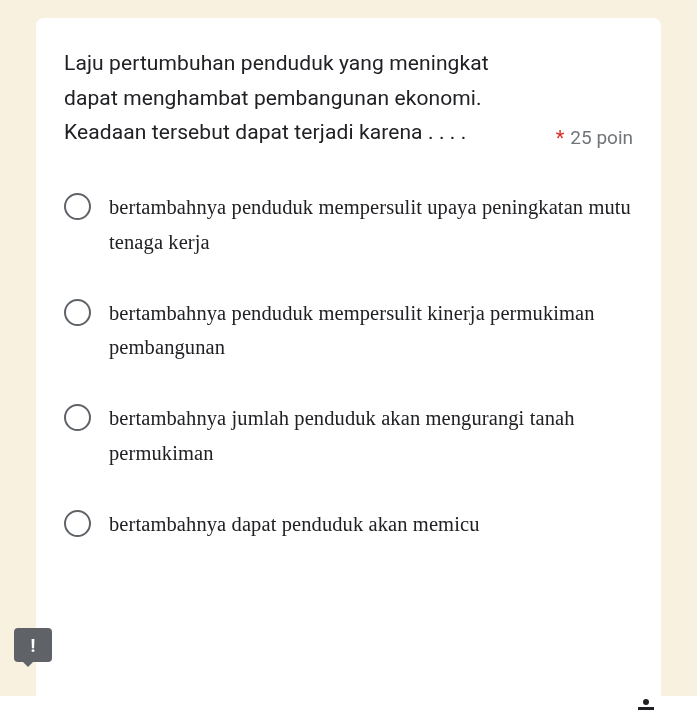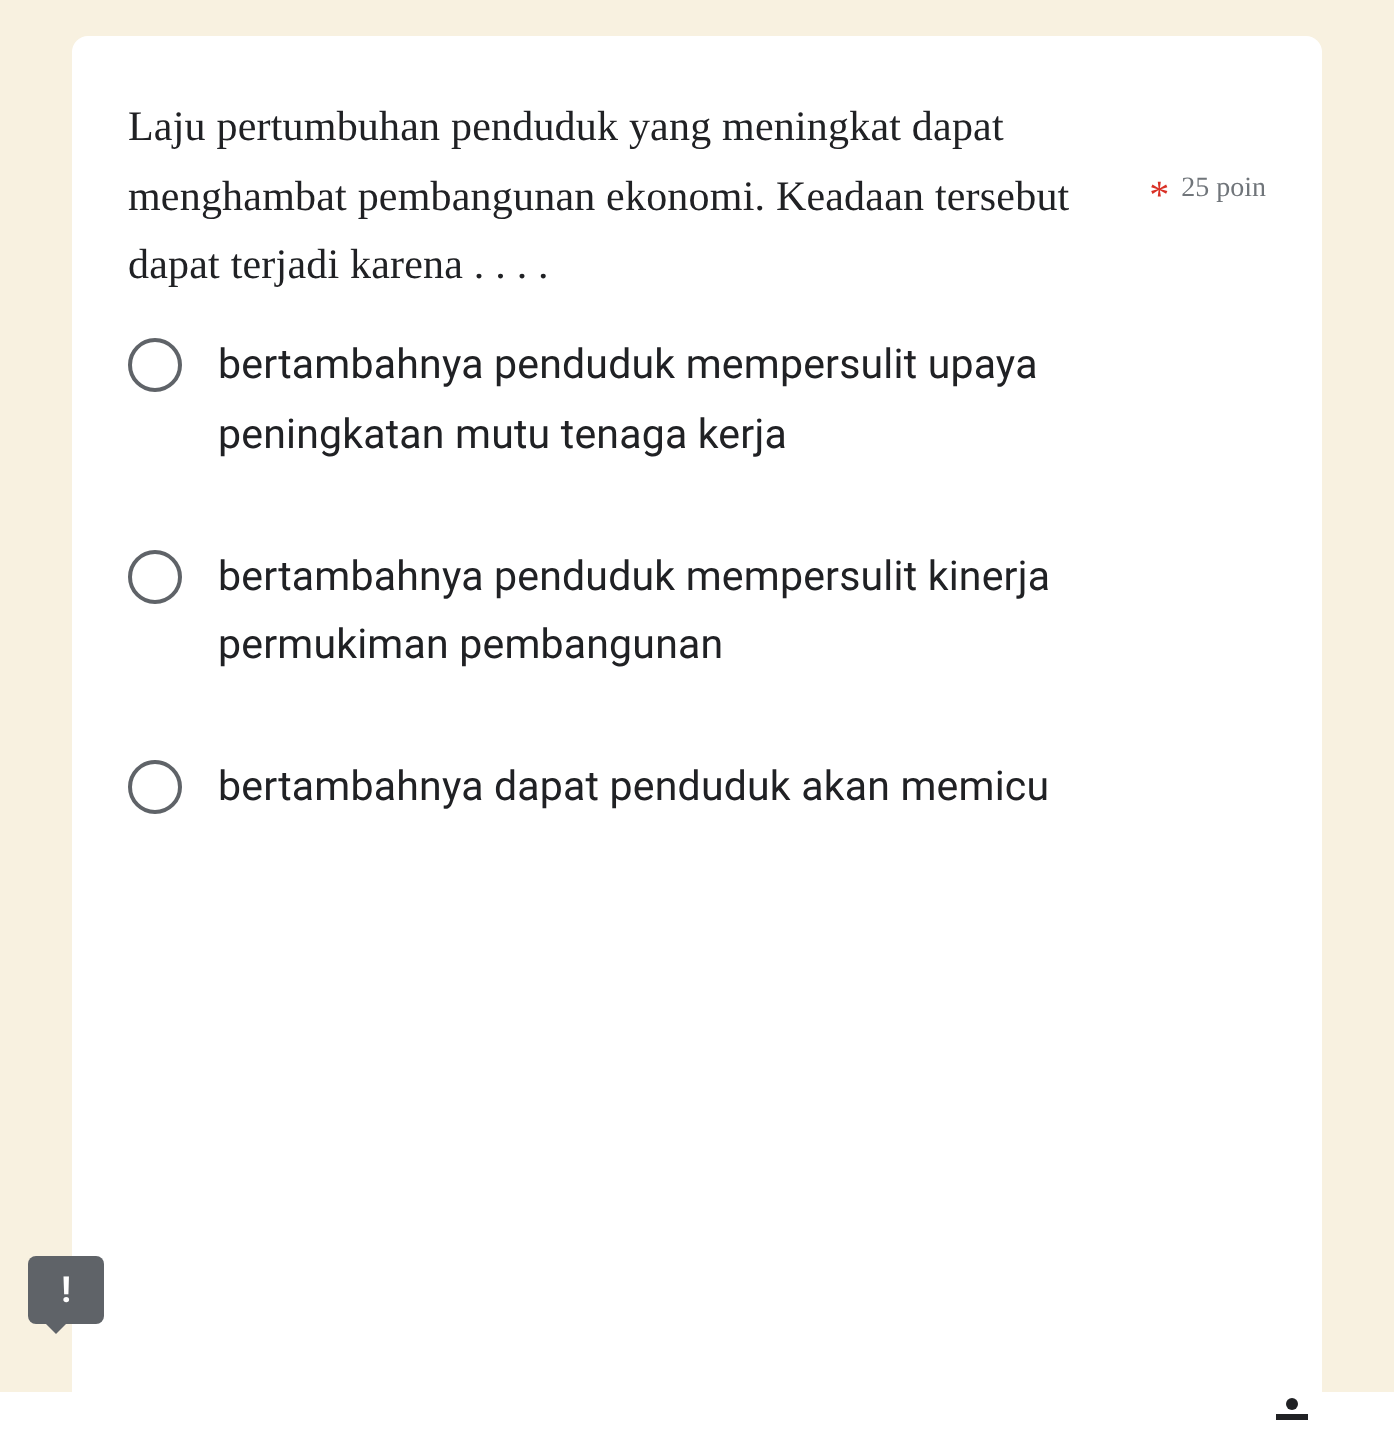--- a/index.html
+++ b/index.html
@@ -19,23 +19,22 @@
       background-color: #ffffff;
       margin: 18px 36px 0 36px;
       border-radius: 8px;
       padding: 28px 28px 0 28px;
       height: 690px;
       overflow: hidden;
     }
     .question-header {
       display: flex;
       justify-content: space-between;
-      align-items: center;
-      margin-bottom: 16px;
-      font-family: Liberation Serif, serif;
+      align-items: flex-end;
+      margin-bottom: 40px;
     }
     .question-text {
       font-size: 21px;
       line-height: 1.65;
       color: #202124;
       flex: 1;
       padding-right: 8px;
       letter-spacing: 0.1px;
     }
     .points-area {
@@ -44,31 +43,32 @@
       gap: 6px;
       white-space: nowrap;
       padding-top: 2px;
     }
     .required-star {
       color: #d93025;
       font-size: 20px;
     }
     .points-text {
       color: #70757a;
-      font-size: 14px;
+      font-size: 19px;
     }
     .options-container {
       display: flex;
       flex-direction: column;
       gap: 36px;
     }
     .option-row {
       display: flex;
       align-items: flex-start;
       gap: 18px;
+      font-family: Liberation Serif, serif;
     }
     .radio-circle {
       width: 27px;
       height: 27px;
       border: 2.5px solid #5f6368;
       border-radius: 50%;
       flex-shrink: 0;
       margin-top: 3px;
       cursor: pointer;
     }
@@ -161,20 +161,24 @@
     <div class="option-row">
       <div class="radio-circle"></div>
       <div class="option-text">bertambahnya penduduk mempersulit upaya peningkatan mutu tenaga kerja</div>
     </div>
     <div class="option-row">
       <div class="radio-circle"></div>
       <div class="option-text">bertambahnya penduduk mempersulit kinerja permukiman pembangunan</div>
     </div>
     <div class="option-row">
       <div class="radio-circle"></div>
+      <div class="option-text">bertambahnya jumlah penduduk akan mengurangi tanah permukiman</div>
+    </div>
+    <div class="option-row">
+      <div class="radio-circle"></div>
       <div class="option-text">bertambahnya dapat penduduk akan memicu</div>
     </div>
   </div>
 </div>
 
 <div class="feedback-badge">
   <span class="feedback-exclaim">!</span>
 </div>
 
 <div class="bottom-nav">

